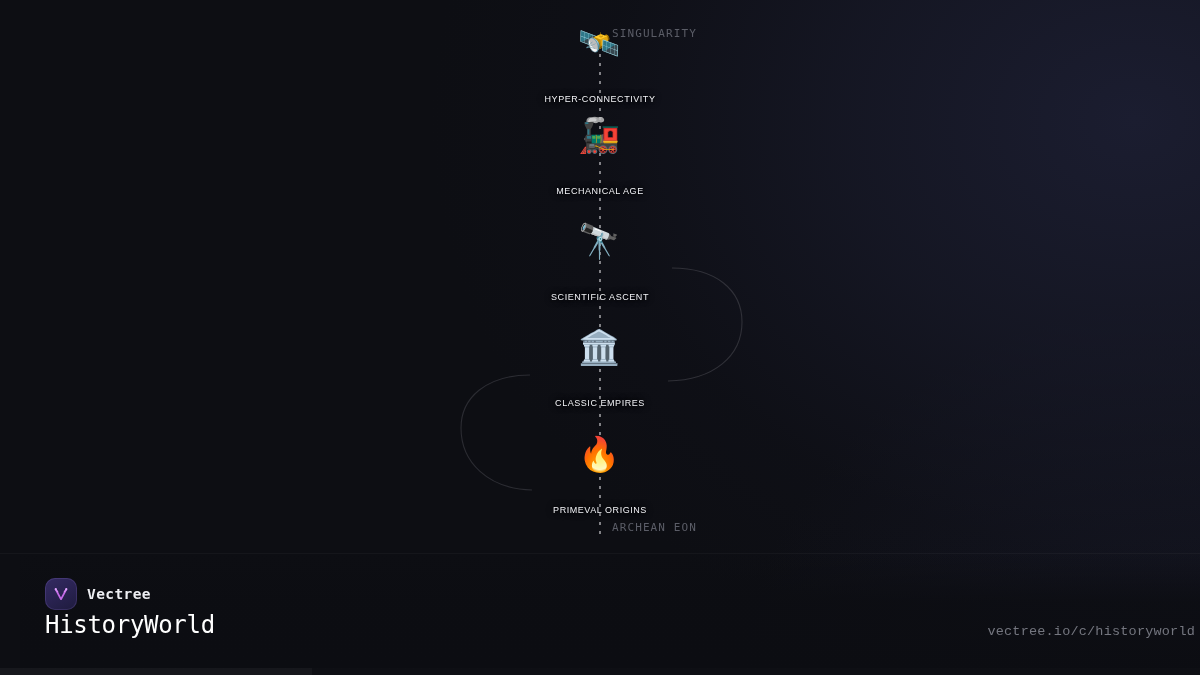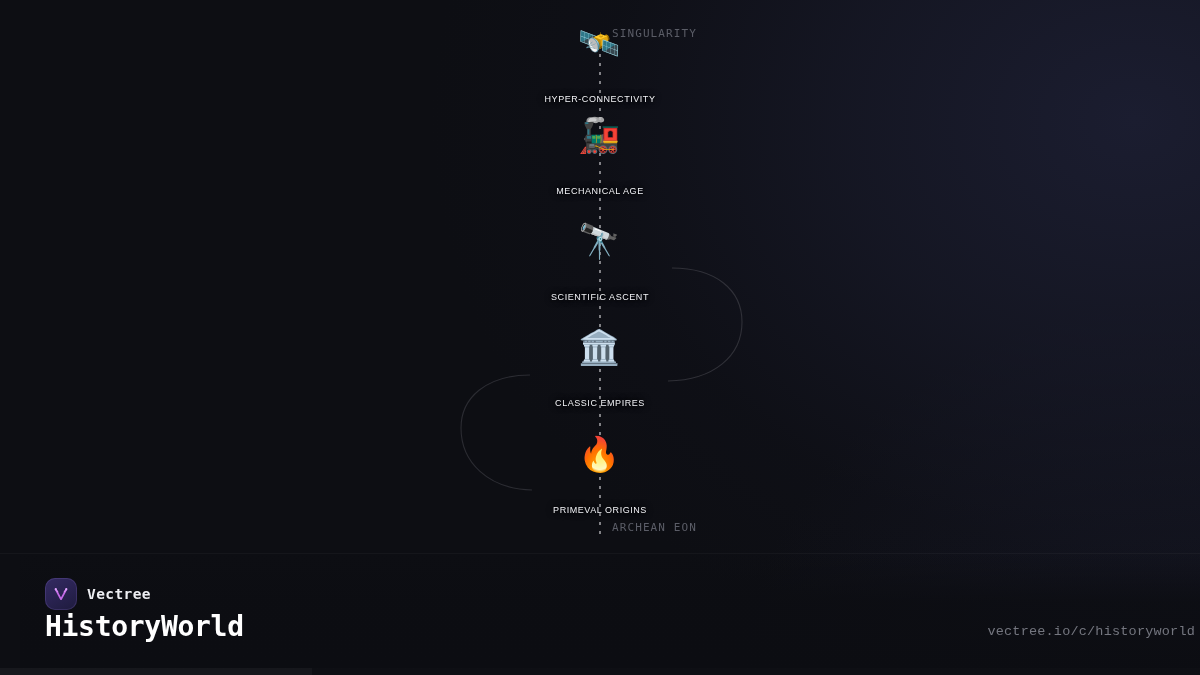--- a/index.html
+++ b/index.html
@@ -130,22 +130,22 @@
     font-size: 14.5px;
     font-weight: bold;
     color: #edeef2;
     letter-spacing: .4px;
   }
   .project-title {
     position: absolute;
     left: 25px;
     top: 60px;
     font-family: "DejaVu Sans Mono", "Liberation Mono", monospace;
-    font-size: 28px;
-    font-weight: bold;
+    font-size: 24px;
+    font-weight: normal;
     color: #ffffff;
     letter-spacing: -.3px;
     line-height: 1;
   }
   .footer-url {
     position: absolute;
     right: 25px;
     top: 71px;
     font-family: Liberation Mono, monospace;
     font-size: 13.5px;

